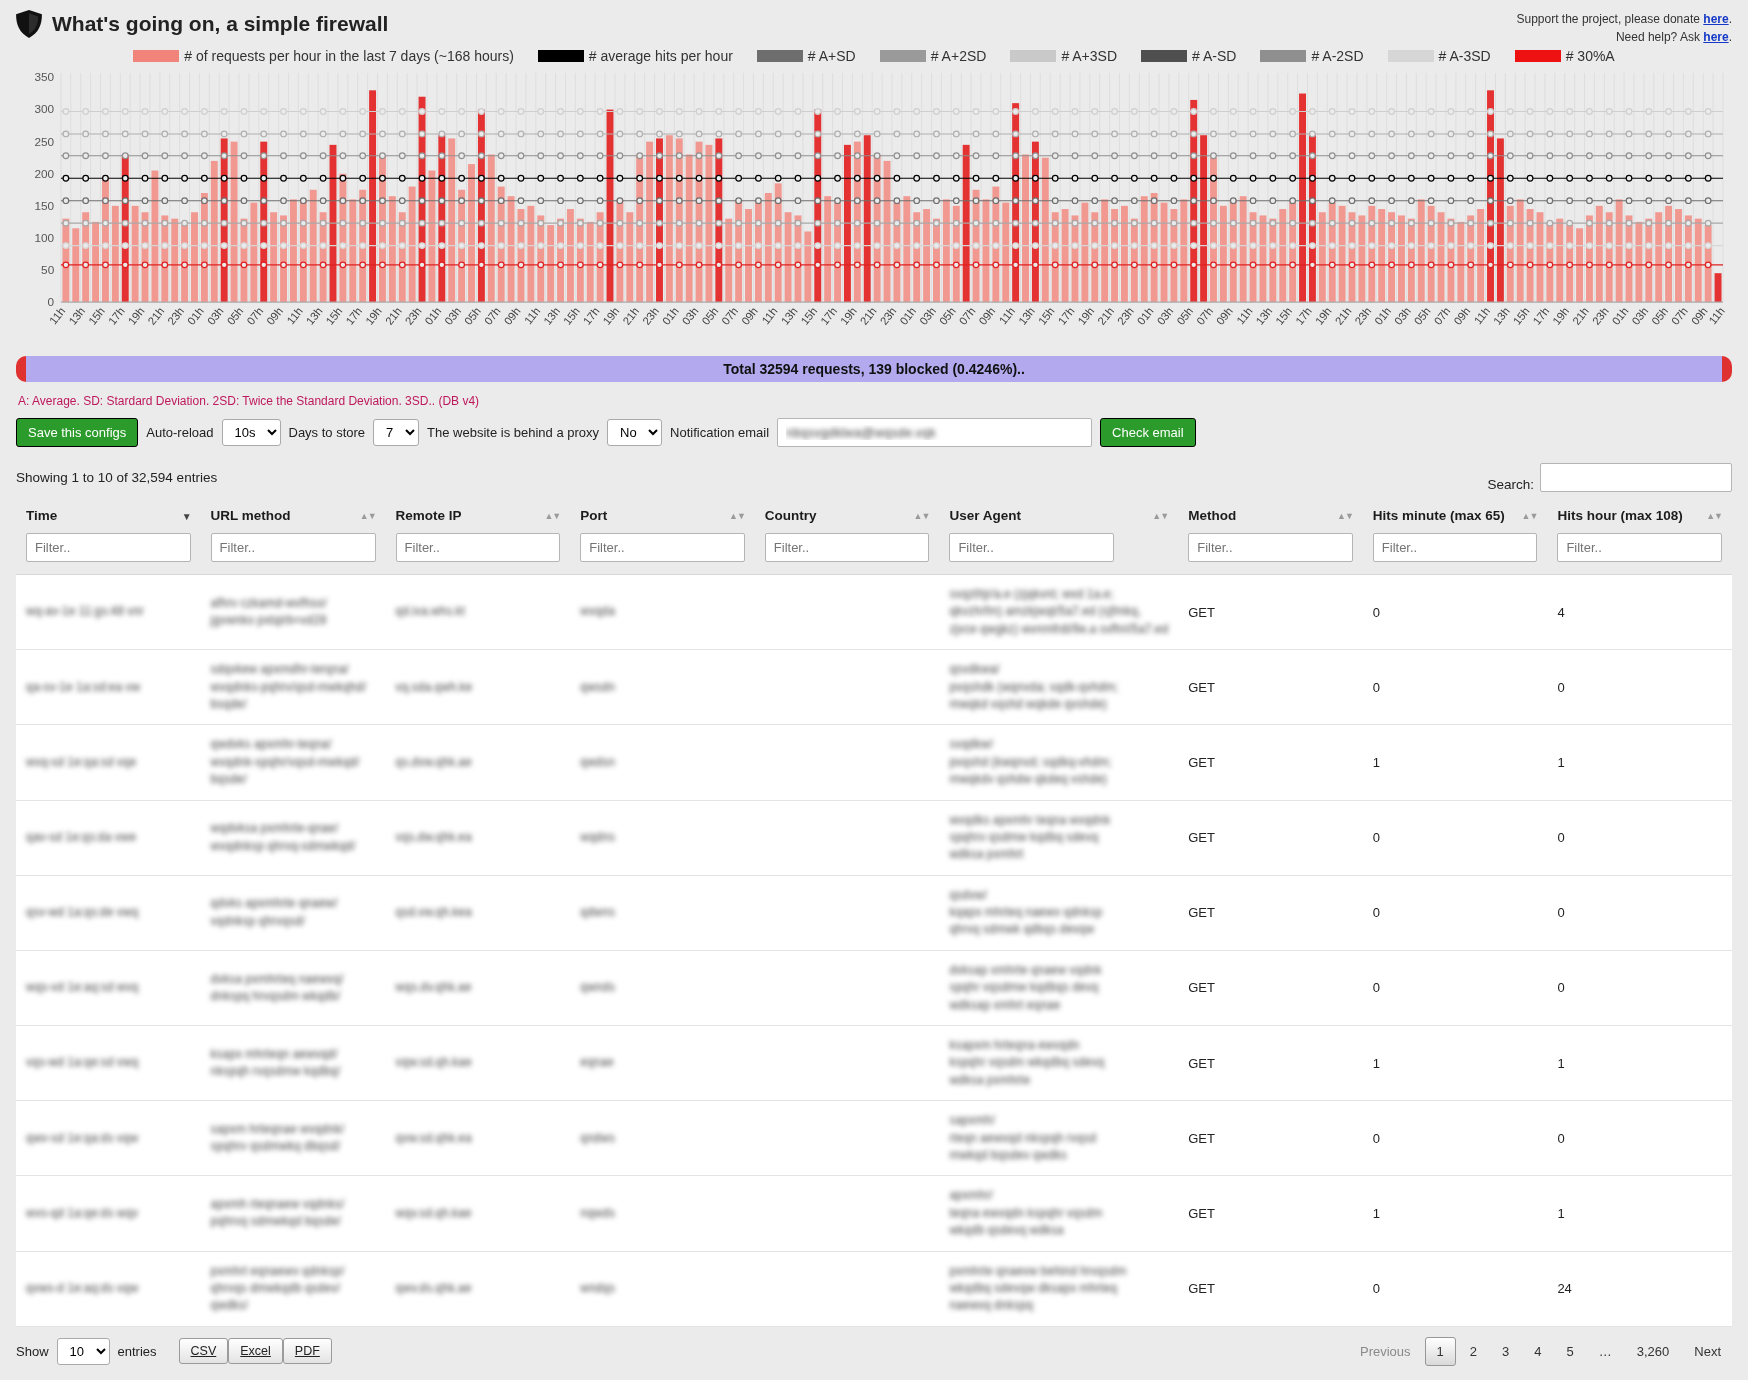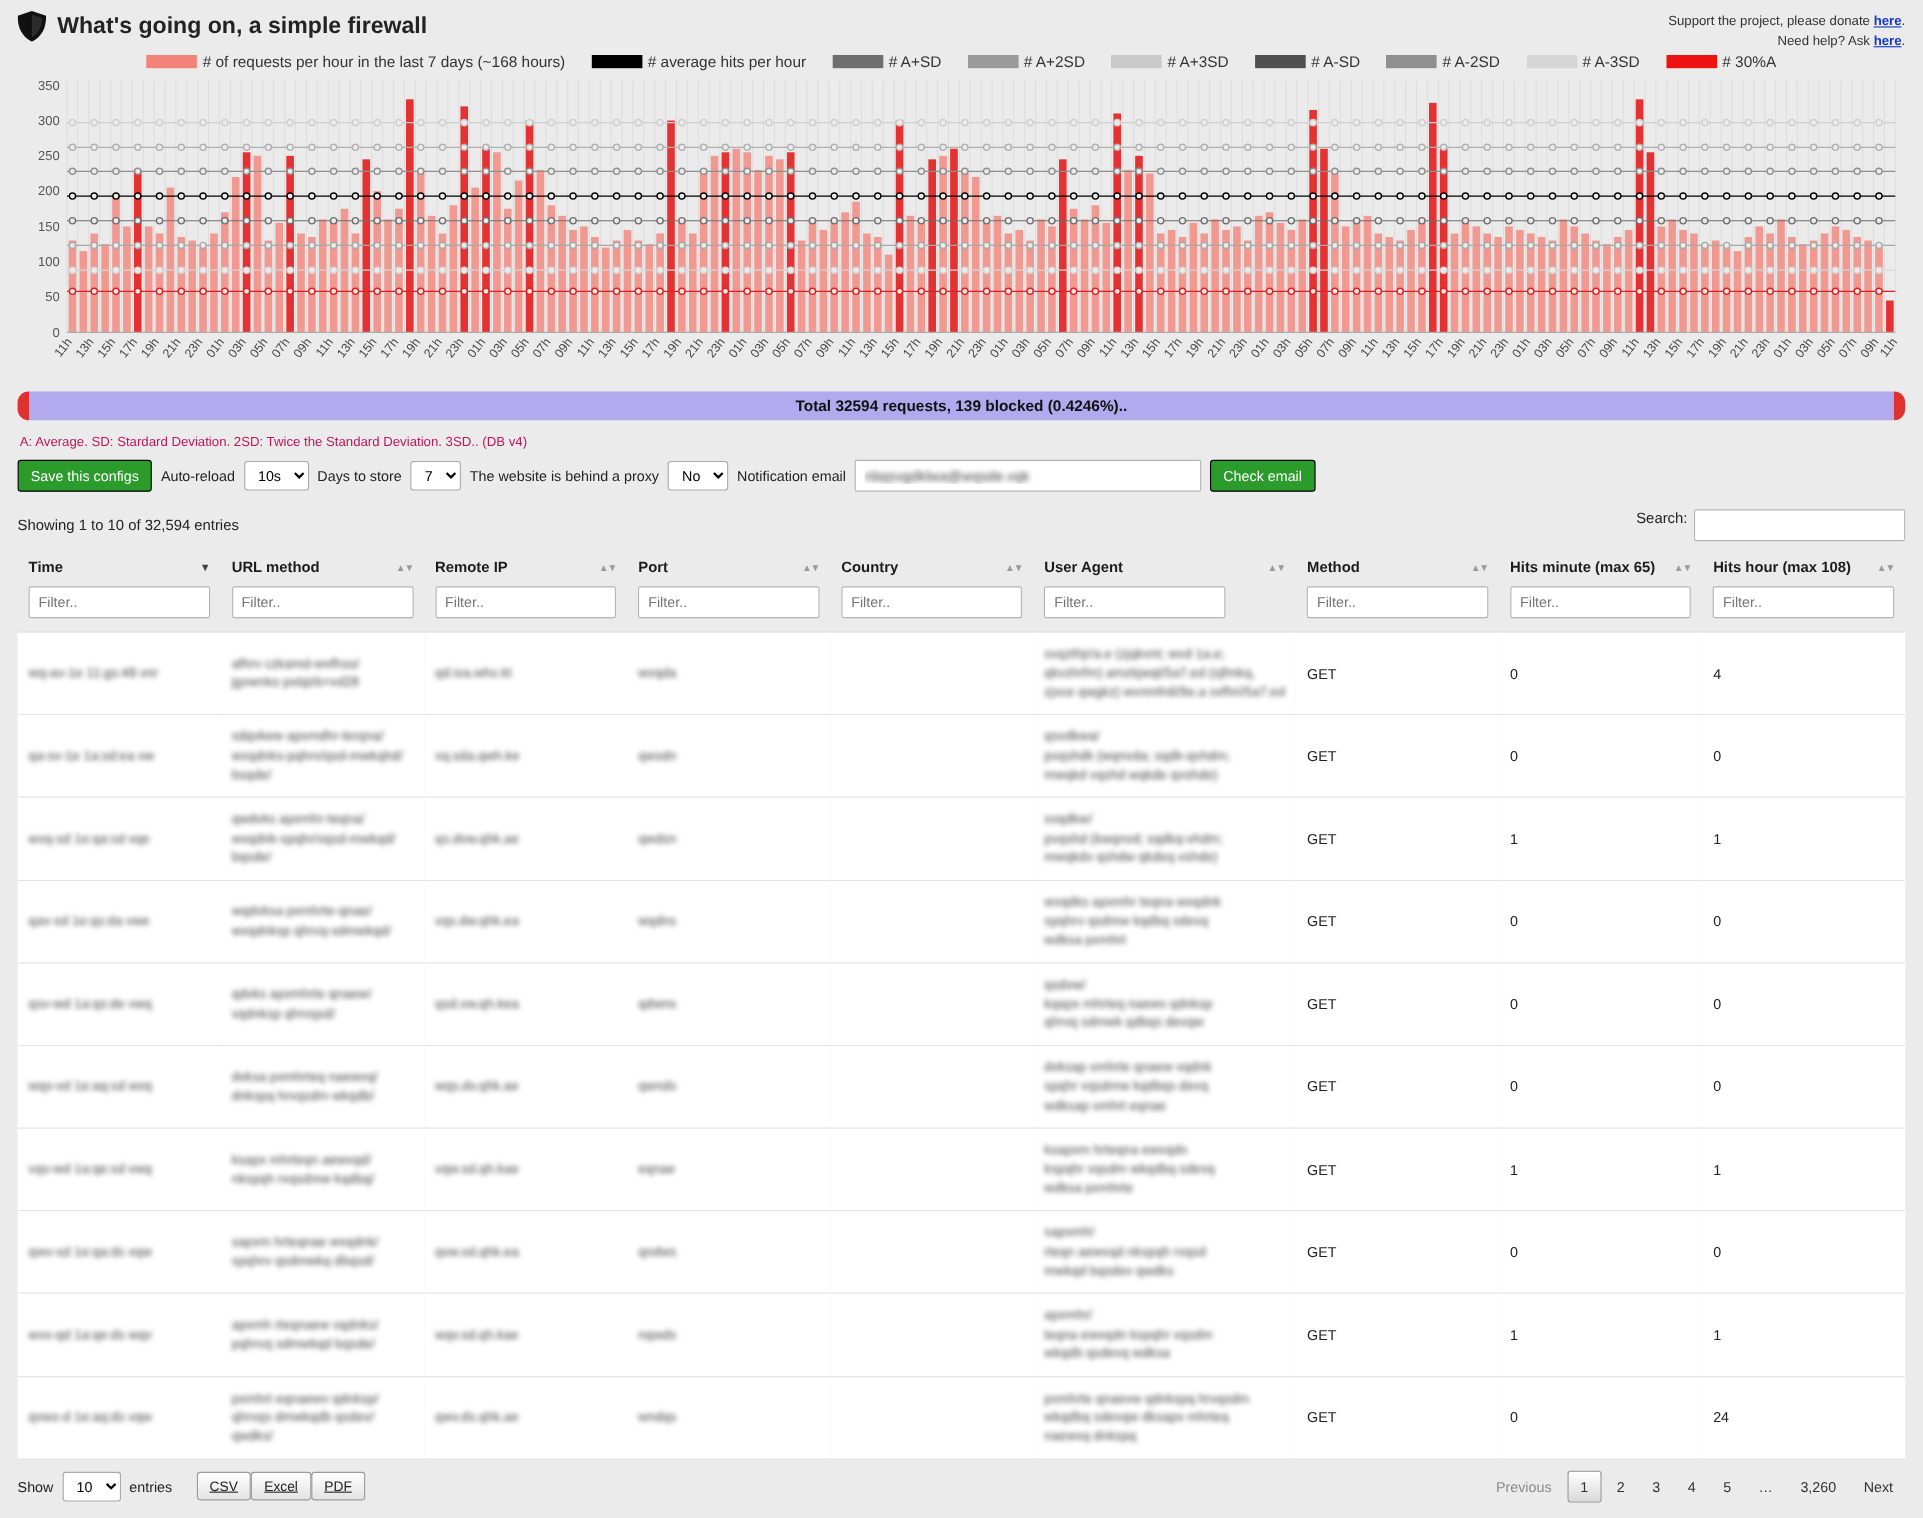--- a/index.html
+++ b/index.html
@@ -31,21 +31,21 @@
   select { padding:4px 8px; font-size:13px; border:1px solid #aaa; border-radius:3px; background:#fff; }
   input.text { padding:6px 8px; font-size:13px; border:1px solid #b5b5b5; border-radius:2px; background:#fff; }
   .email-input { width:315px; }
 
   
   .scramble { color:transparent; text-shadow:0 0 5px rgba(10,10,10,.78); font-size:12px; line-height:1.45; user-select:none; }
   .scramble-input { color:transparent; text-shadow:0 0 5px rgba(10,10,10,.78); }
 
   
   .table-topbar { display:flex; justify-content:space-between; align-items:center; margin:2px 0 8px; font-size:13.5px; }
-  .search-wrap { display:flex; align-items:flex-start; gap:6px; }
+  .search-wrap { display:flex; align-items:flex-end; gap:6px; }
   .search-input { width:192px; }
   table { width:100%; border-collapse:collapse; font-size:13px; }
   thead th { padding:8px 10px; text-align:left; font-weight:bold; color:#1c1c1c; font-size:13.5px; }
   thead th .sort { float:right; color:#9a9a9a; font-size:9px; letter-spacing:-1px; margin-top:3px; }
   thead th .sort.active { color:#444; font-size:10px; }
   thead tr.filters th { padding:2px 10px 12px; }
   thead tr.filters input { width:100%; max-width:165px; padding:6px 8px; font-size:13px; border:1px solid #b5b5b5; border-radius:2px; background:#fff; }
   tbody tr { background:#fff; border-bottom:1px solid #e4e4e4; }
   tbody tr:first-child { border-top:1px solid #d8d8d8; }
   tbody td { padding:11px 10px; vertical-align:middle; }
@@ -1563,21 +1563,21 @@
             </td>
             <td>
               <div class="scramble">qwv.ds.qhk.ae</div>
             </td>
             <td>
               <div class="scramble">wndqs</div>
             </td>
             <td></td>
             <td>
               <div class="cell-lines">
-                <div class="scramble">pxmhrte qnaevw qdnkspq hrvqsdm</div>
+                <div class="scramble">pxmhrte qnaevw behind hrvqsdm</div>
                 <div class="scramble">wkqdbq sdevqw dksapx mhrteq</div>
                 <div class="scramble">naewvq dnkspq</div>
               </div>
             </td>
             <td>GET</td>
             <td>0</td>
             <td>24</td>
           </tr>
         </tbody>
     </table>

